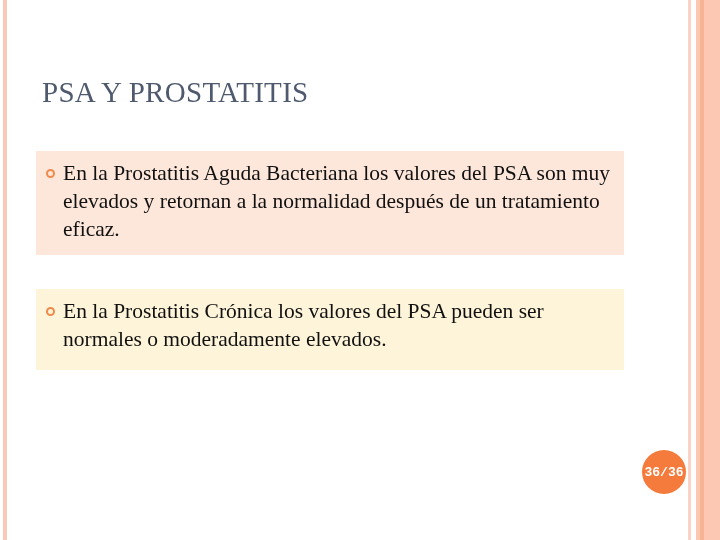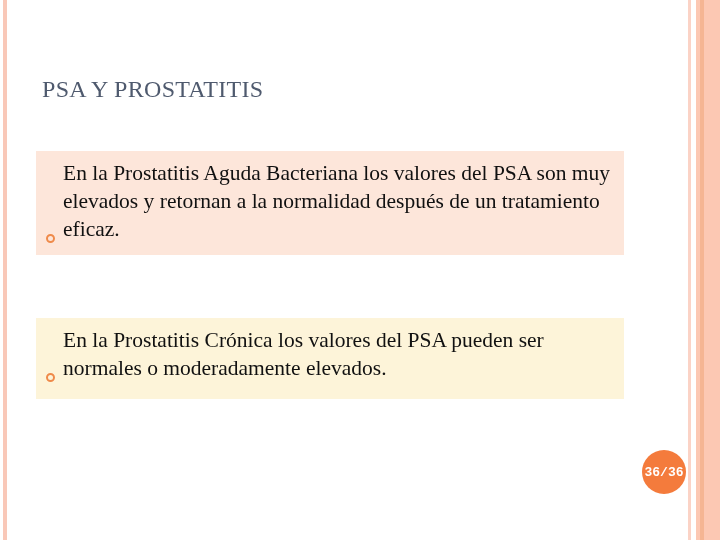--- a/index.html
+++ b/index.html
@@ -1,25 +1,25 @@
 <!DOCTYPE html>
 <html><head>
 <meta charset="utf-8">
 <style>
   html,body{margin:0;padding:0;}
   body{width:720px;height:540px;position:relative;overflow:hidden;background:#ffffff;font-family:"DejaVu Serif","Liberation Serif",serif;}
   .left-line{position:absolute;left:3px;top:0;width:4px;height:540px;background:#f9c8b8;}
   .r1{position:absolute;left:688px;top:0;width:3px;height:540px;background:#fbd3c6;}
   .r2{position:absolute;left:696px;top:0;width:24px;height:540px;background:#fcc8b3;}
   .r3{position:absolute;left:700px;top:0;width:4px;height:540px;background:#f5b593;}
-  .title{position:absolute;left:42px;top:76px;font-family:"Liberation Serif",serif;font-size:24px;color:#4f5a6e;letter-spacing:0.3px;}
+  .title{position:absolute;left:42px;top:76px;font-family:"Liberation Serif",serif;font-size:29px;color:#4f5a6e;letter-spacing:0.3px;}
   .box{position:absolute;left:36px;width:588px;box-sizing:border-box;padding:8px 10px 0 10px;}
   .box1{top:151px;height:104px;background:#fde6da;}
-  .box2{top:289px;height:81px;background:#fdf4d9;margin-top:29px;}
-  .item{display:flex;align-items:flex-end;}
+  .box2{top:289px;height:81px;background:#fdf4d9;}
+  .item{display:flex;align-items:flex-start;}
   .bullet{width:9px;height:9px;border:2px solid #ef8a4a;border-radius:50%;box-sizing:border-box;margin-top:10px;margin-right:8px;flex:none;}
   .text{font-family:"Liberation Serif",serif;font-size:21.5px;line-height:28px;color:#111;}
   .page{position:absolute;left:642px;top:450px;width:44px;height:44px;border-radius:50%;background:#f47b3c;color:#fff;font-family:Liberation Mono, monospace;font-weight:bold;font-size:13px;display:flex;align-items:center;justify-content:center;}
 </style>
 </head>
 <body>
 
 <div class="left-line"></div>
 <div class="r1"></div>
 <div class="r2"></div>

